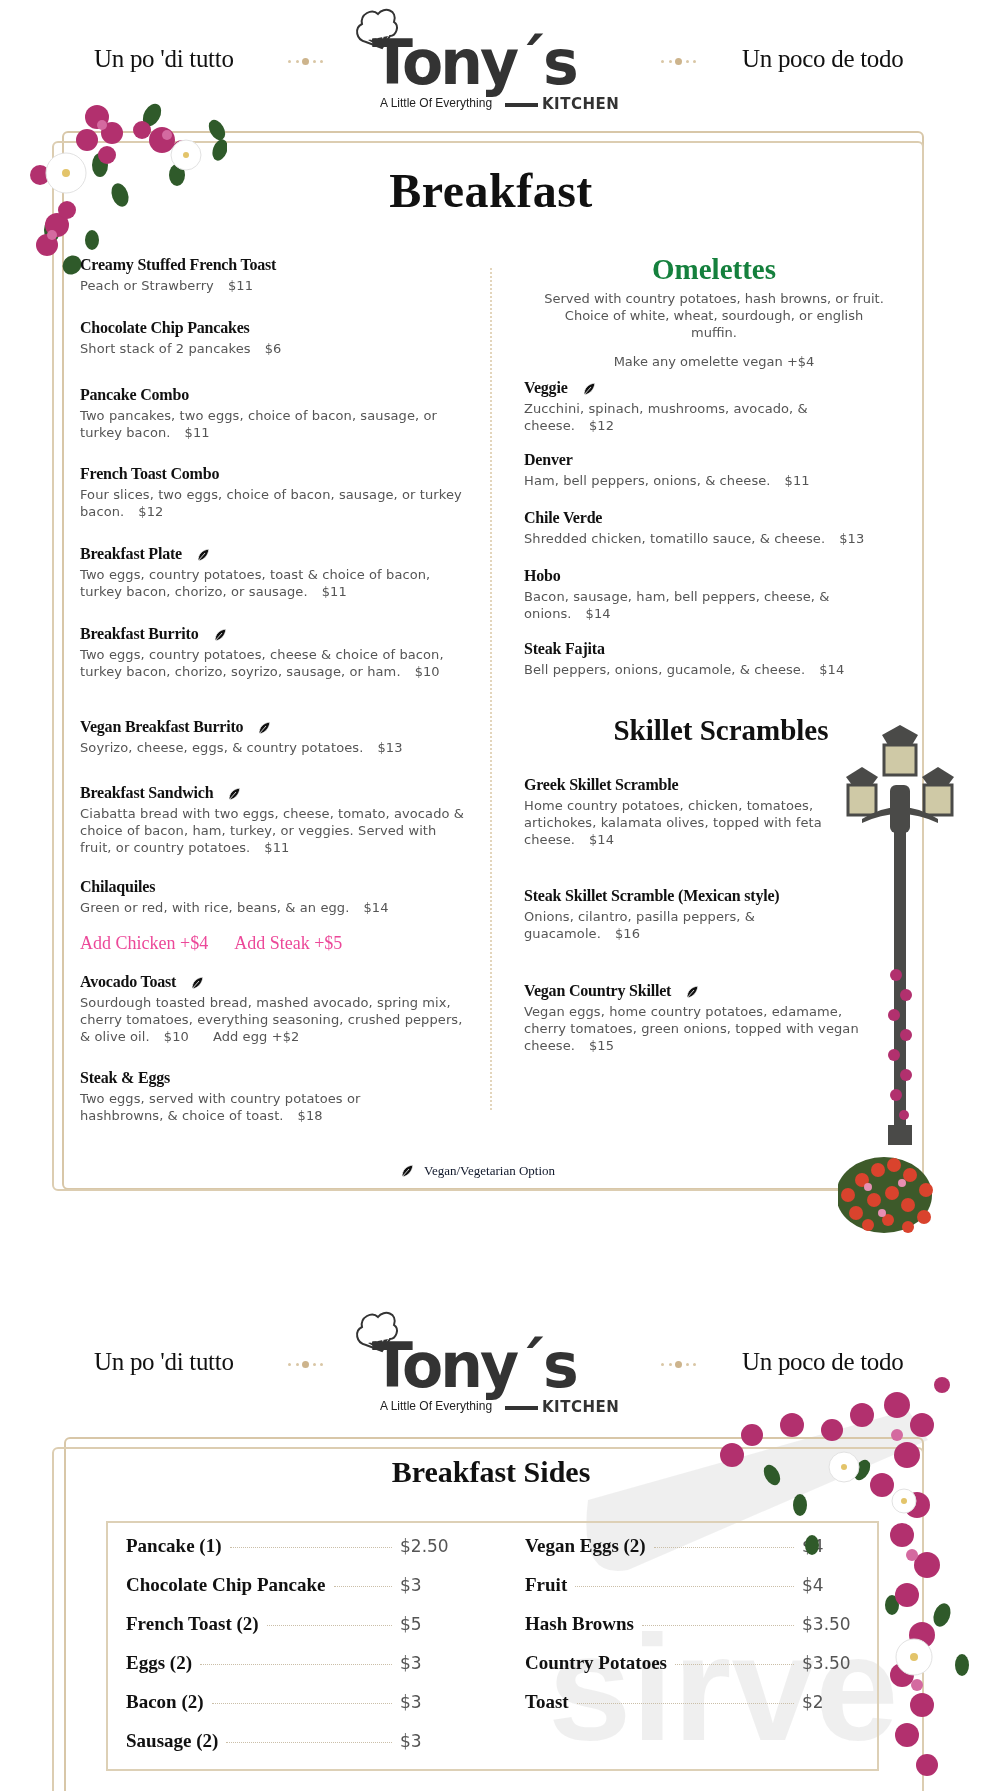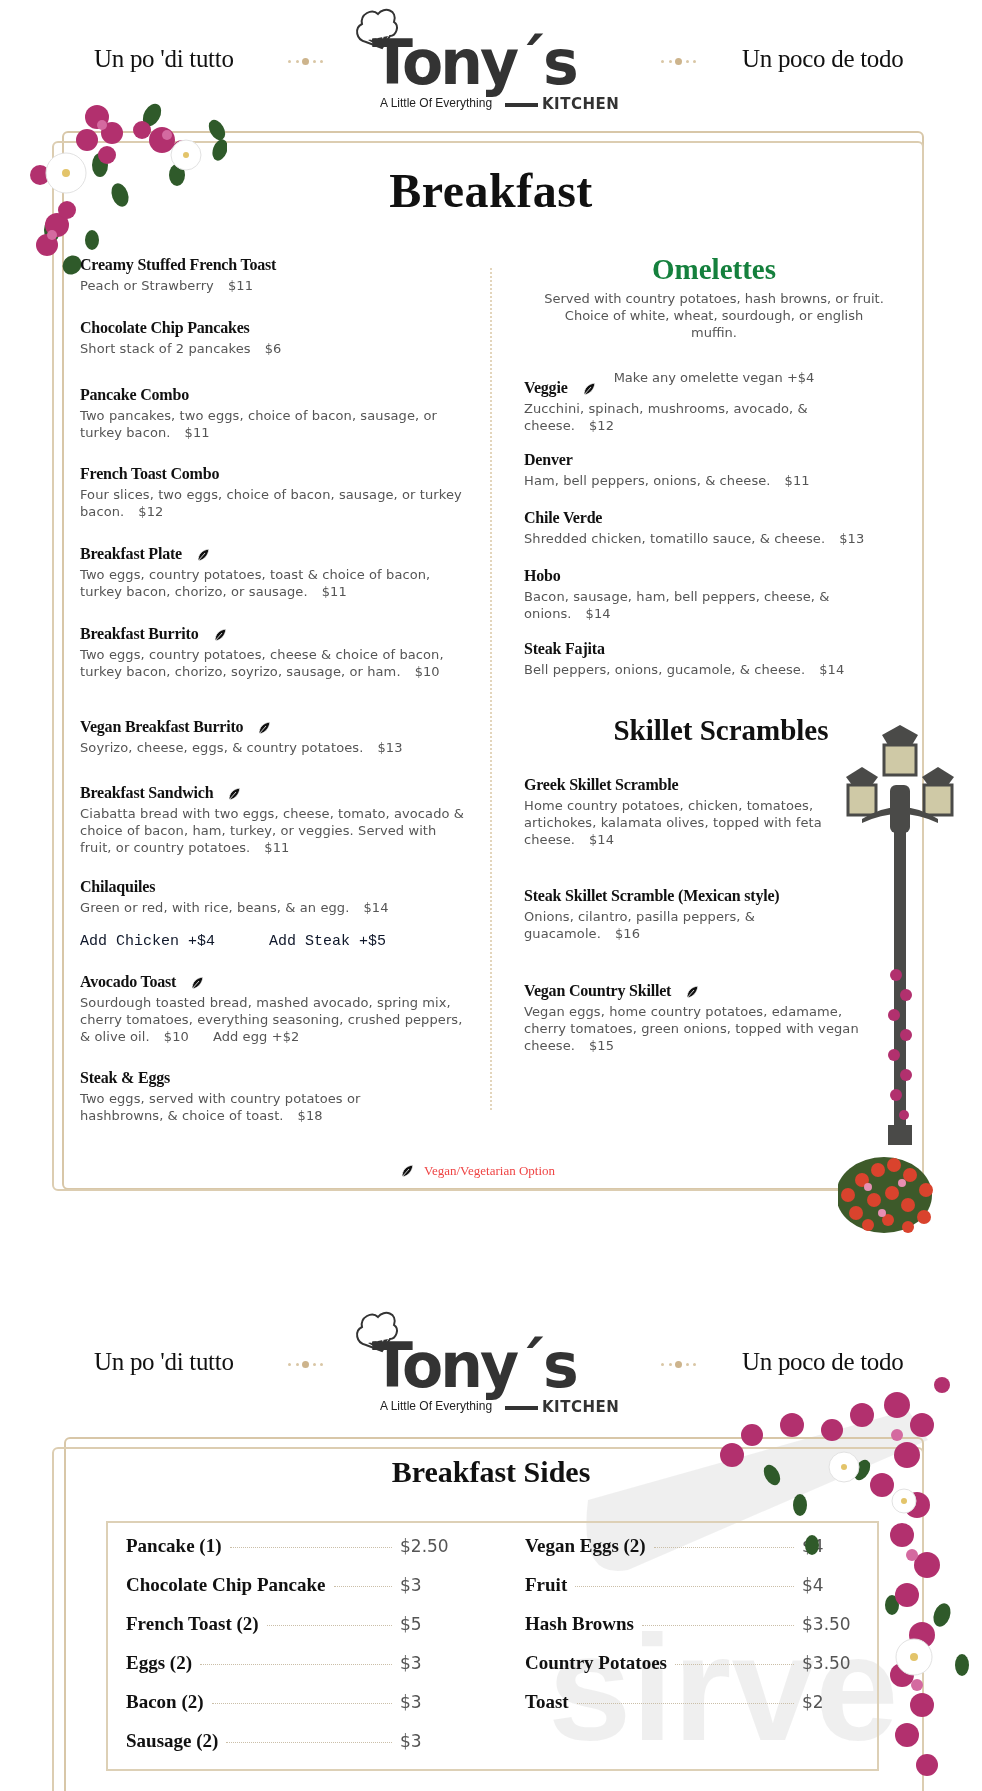--- a/index.html
+++ b/index.html
@@ -34,29 +34,29 @@
   .col { position: absolute; }
   .col.left { left: 80px; top: 253px; width: 390px; }
   .col.right { left: 524px; top: 252px; width: 380px; }
   .divider { position: absolute; left: 490px; top: 268px; height: 842px; border-left: 2px dotted #e3d5bb; }
 
   .item { margin-bottom: 0; }
   .item-name { font-family: "Liberation Serif", serif; font-weight: bold; font-size: 16px; color: #111; line-height: 24px; letter-spacing: -0.2px; }
   .item-desc { font-family: "DejaVu Sans", sans-serif; font-size: 13px; color: #555; line-height: 17px; letter-spacing: 0.1px; }
   .leaf { display: inline-block; width: 14px; height: 14px; margin-left: 14px; vertical-align: middle; }
   .price { margin-left: 14px; margin-top: 25px; }
-  .note { font-family: Liberation Mono, monospace; font-size: 15px; color: #0f172a; }
+  .note { font-family: Liberation Serif, serif; font-size: 18px; color: #ec4899; }
 
   .omelette-head { text-align: center; }
   .omelette-head h2 { font-family: "Liberation Serif", serif; font-size: 29px; font-weight: bold; color: #15803d; line-height: 34px; }
   .omelette-head p { font-family: "DejaVu Sans", sans-serif; font-size: 13px; color: #555; line-height: 17px; margin-top: 4px; }
-  .omelette-head .vegan-note { margin-top: 28px; }
+  .omelette-head .vegan-note { margin-top: 12px; }
   .skillet-title { font-family: "Liberation Serif", serif; font-size: 29px; font-weight: bold; color: #111; text-align: center; line-height: 34px; }
 
-  .legend { position: absolute; left: 400px; top: 1163px; font-family: "Liberation Serif", serif; font-size: 13px; color: #ef4444; display: flex; align-items: center; gap: 10px; }
+  .legend { position: absolute; left: 400px; top: 1163px; font-family: "Liberation Serif", serif; font-size: 13px; color: #0f172a; display: flex; align-items: center; gap: 10px; }
 
   
   .deco { position: absolute; }
 
   
   .sides-title { left: 0; width: 982px; text-align: center; top: 1455px; font-size: 30px; }
   .sides-box { position: absolute; left: 106px; top: 1521px; width: 773px; height: 250px; border: 2px solid #ddd0b6; }
   .sides-col { position: absolute; top: 1535px; }
   .sides-col.left { left: 126px; width: 332px; }
   .sides-col.right { left: 525px; width: 335px; }

